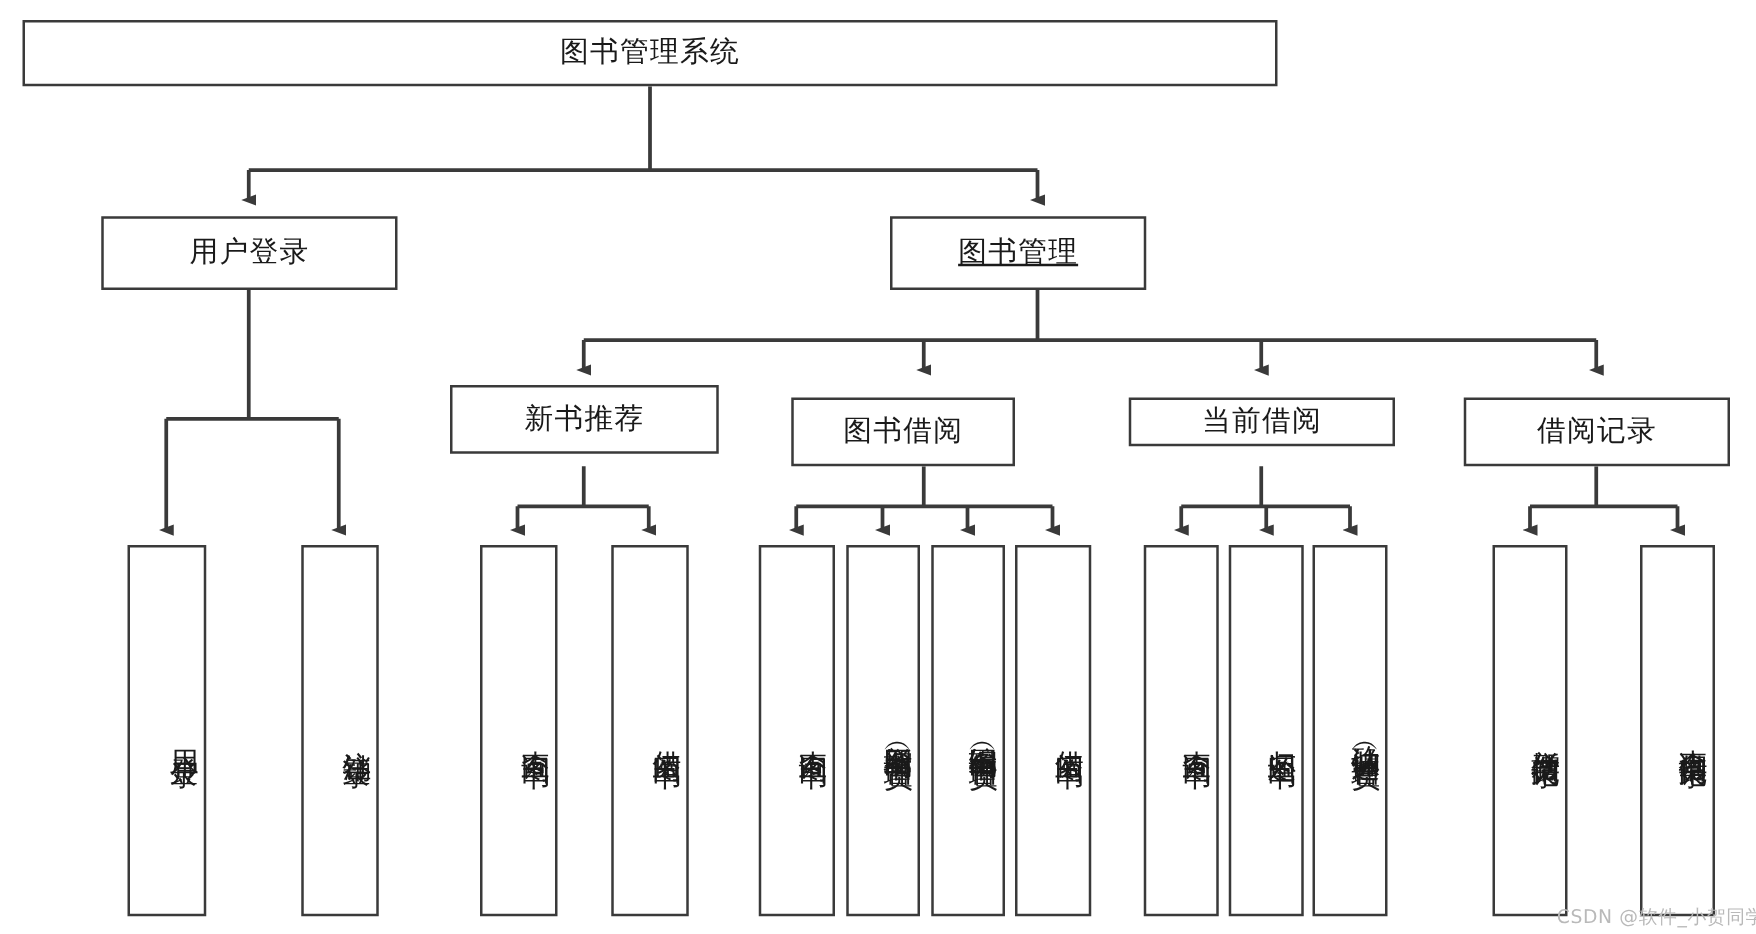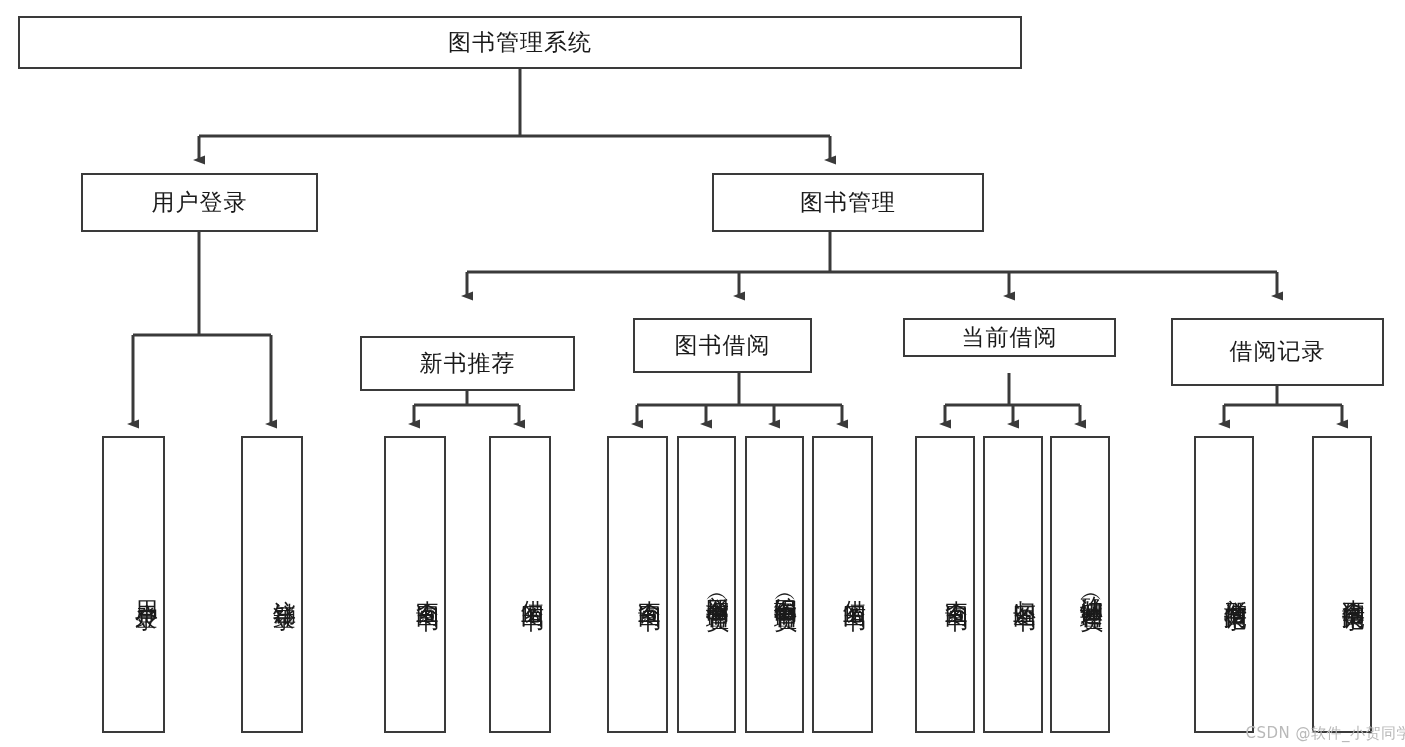--- a/index.html
+++ b/index.html
@@ -115,34 +115,34 @@
     </g>
   </svg>
 
   <div class="node horiz" style="left:18px; top:16px; width:1004px; height:53px;">
     <span>图书管理系统</span>
   </div>
 
   <div class="node horiz" style="left:81px; top:173px; width:237px; height:59px;">
     <span>用户登录</span>
   </div>
-  <div class="node horiz" style="left:712px; top:173px; width:272px; height:59px;">
+  <div class="node horiz" style="left:712px; top:173px; width:205px; height:59px;text-decoration:underline;">
     <span>图书管理</span>
   </div>
 
-  <div class="node horiz" style="left:360px; top:336px; width:215px; height:55px;">
+  <div class="node horiz" style="left:360px; top:308px; width:215px; height:55px;">
     <span>新书推荐</span>
   </div>
   <div class="node horiz" style="left:633px; top:318px; width:179px; height:55px;">
     <span>图书借阅</span>
   </div>
   <div class="node horiz" style="left:903px; top:318px; width:213px; height:39px;">
     <span>当前借阅</span>
   </div>
-  <div class="node horiz" style="left:1171px; top:318px; width:213px; height:68px;">
+  <div class="node horiz" style="left:1171px; top:318px; width:213px; height:55px;">
     <span>借阅记录</span>
   </div>
 
   <div class="node vert" style="left:102px; top:436px; width:63px; height:297px;">
     <span>用户登录</span>
   </div>
   <div class="node vert" style="left:241px; top:436px; width:62px; height:297px;">
     <span>注销登录</span>
   </div>
 

